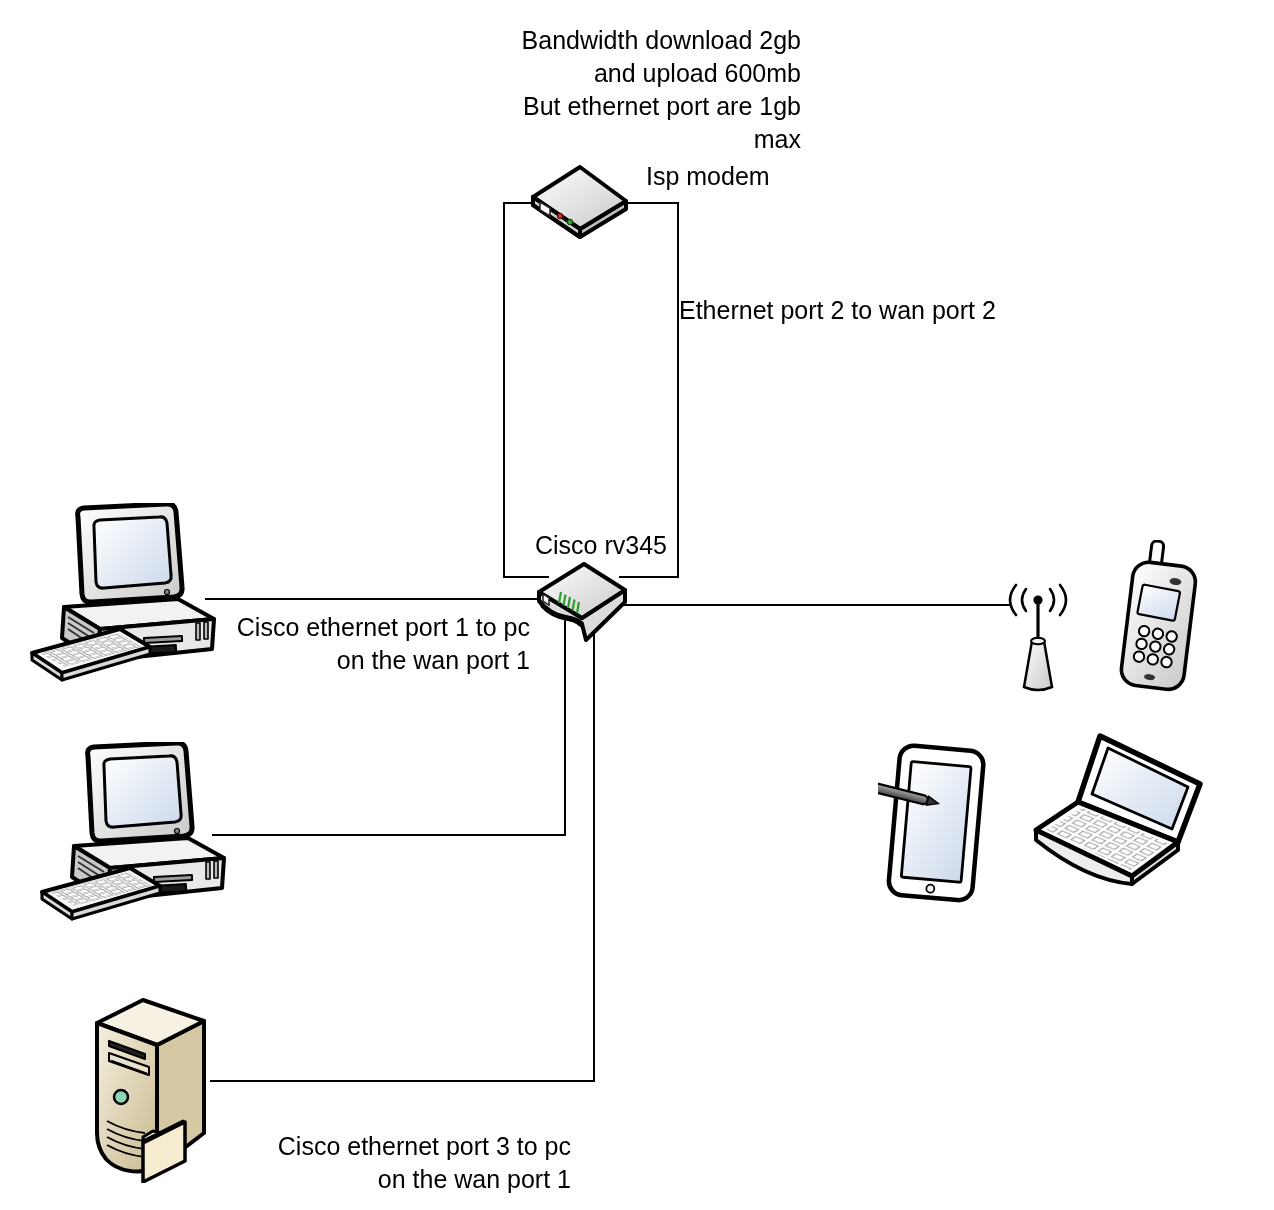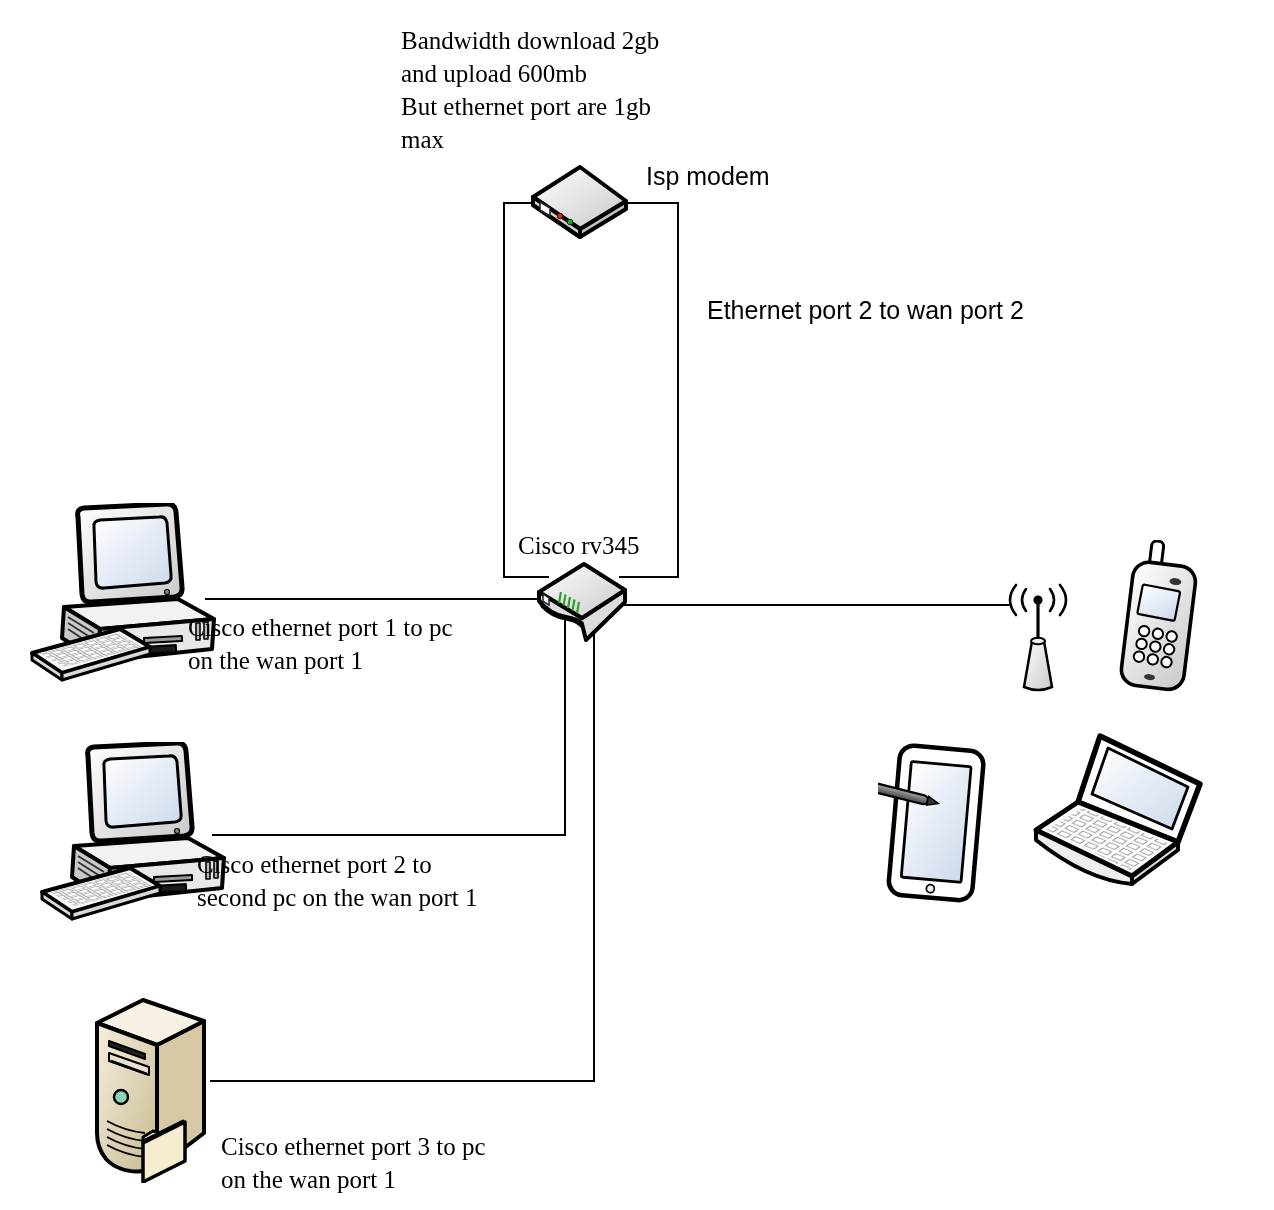--- a/index.html
+++ b/index.html
@@ -4,21 +4,21 @@
 <style>
   html,body{margin:0;padding:0;background:#fff;}
   #canvas{
     position:relative;width:1274px;height:1210px;background:#ffffff;overflow:hidden;
     font-family:"Liberation Sans",sans-serif;color:#000;
   }
   .label{
     position:absolute;z-index:3;font-size:25px;line-height:33px;
     white-space:pre-line;color:#000;
   }
-  .center{text-align:left;font-family:Liberation Serif, serif;}
+  .center{text-align:right;}
   .line{position:absolute;background:#000;z-index:1;}
   .dev{position:absolute;z-index:2;}
 </style>
 </head>
 <body>
 
 <div id="canvas">
 
   <svg width="0" height="0" style="position:absolute" aria-hidden="true">
     <defs>
@@ -61,30 +61,28 @@
   <div class="line" style="left:210px;top:1080px;width:385px;height:2px"></div>
 
   <div class="label center" style="left:401px;top:24px;width:400px">Bandwidth download 2gb
 and upload 600mb
 But ethernet port are 1gb
 max</div>
 
   <div class="label" style="left:646px;top:160px">Isp modem</div>
 
 
-  <div class="label" style="left:707px;top:294px">Ethernet port 2  to wan port 2</div>
-
-  <div class="label center" style="left:518px;top:529px;width:176px">Cisco rv345</div>
-
-  <div class="label center" style="left:188px;top:611px;width:350px">Cisco ethernet port 1 to pc
+  <div class="label" style="left:679px;top:294px">Ethernet port 2  to wan port 2</div>
+
+  <div class="label center" style="left:491px;top:529px;width:176px">Cisco rv345</div>
+
+  <div class="label center" style="left:180px;top:611px;width:350px">Cisco ethernet port 1 to pc
 on the wan port 1</div>
 
 
-  <div class="label center" style="left:197px;top:848px;width:350px">Cisco ethernet port 2 to
-second pc on the wan port 1</div>
 
   <div class="label center" style="left:221px;top:1130px;width:350px">Cisco ethernet port 3 to pc
 on the wan port 1</div>
 
   <svg class="dev" style="left:528px;top:163px" width="102" height="78" viewBox="0 0 102 78">
     <g stroke="#000" stroke-width="4" stroke-linejoin="round">
       <path d="M5,42 L52,74 L98,46 L98,38 L52,66 L5,34 Z" fill="#bfbfbf"></path>
       <path d="M5,34 L52,4 L98,38 L52,66 Z" fill="url(#g-metal)"></path>
       <path d="M5,34 L5,42 L52,74 L52,66 Z" fill="#d4d4d4"></path>
     </g>

